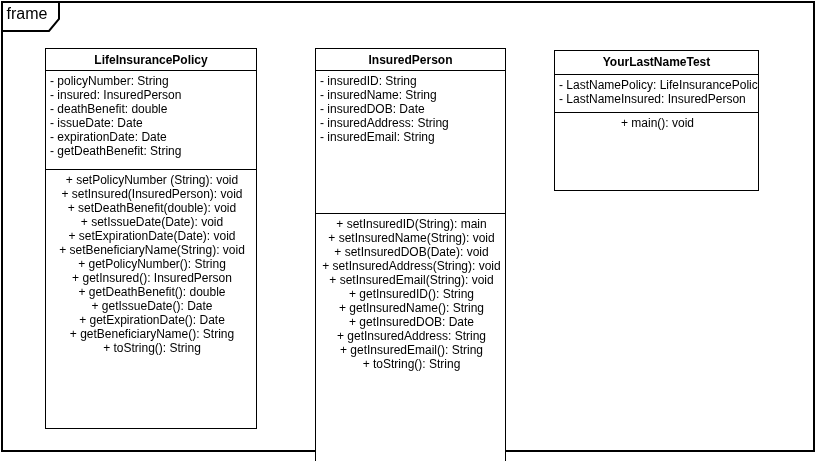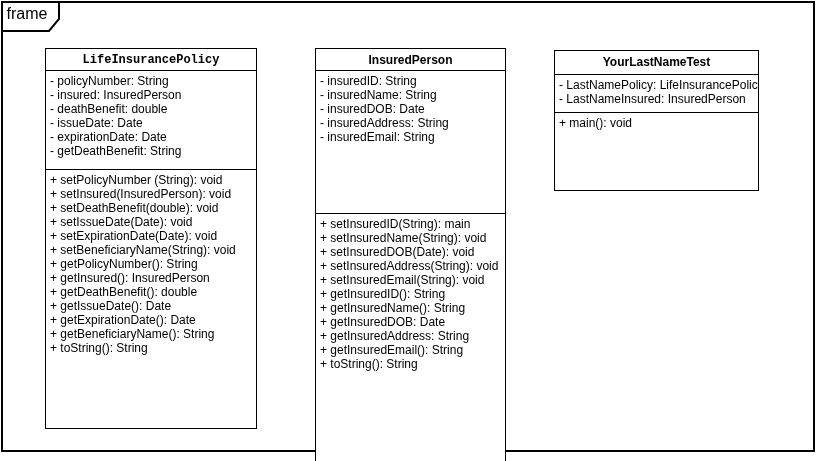--- a/index.html
+++ b/index.html
@@ -53,26 +53,27 @@
   .uml-attrs {
     flex: 0 0 auto;
     border-bottom: 1.5px solid #000000;
     padding: 3px 2px 0 4px;
     overflow: hidden;
   }
   .uml-methods {
     flex: 1 1 auto;
     padding: 3px 2px 0 4px;
     overflow: hidden;
+    text-align: center;
   }
   .uml-line { white-space: nowrap; }
 
   
   #class-life   { left: 45px;  top: 48px; width: 212px; height: 381px; }
-  #class-life .uml-title   { height: 22px; font-family: Liberation Mono, monospace; }
+  #class-life .uml-title   { height: 22px; }
   #class-life .uml-attrs   { height: 99px; }
 
   #class-person { left: 315px; top: 48px; width: 191px; height: 425px; }
   #class-person .uml-title { height: 22px; }
   #class-person .uml-attrs { height: 143px; }
 
   #class-test   { left: 554px; top: 50px; width: 205px; height: 141px; }
   #class-test .uml-title   { height: 24px; }
   #class-test .uml-attrs   { height: 38px; }
 </style>

